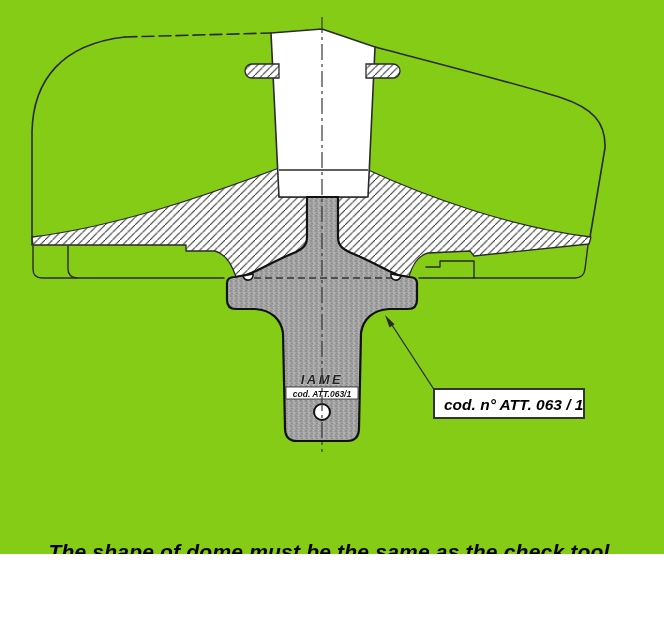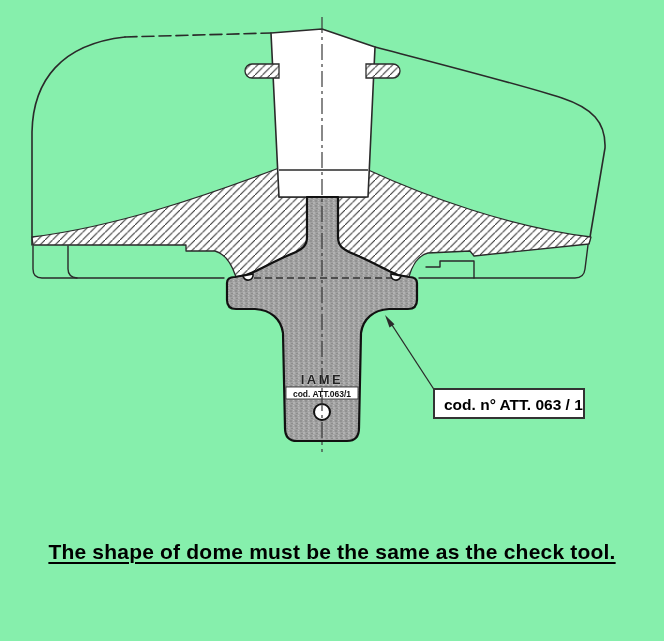--- a/index.html
+++ b/index.html
@@ -1,21 +1,22 @@
 <!DOCTYPE html>
 <html style="--line: #2a2a2a; --tool-outline: #111111; --tool-fill: #a2a2a2; --background: #ffffff;"><head>
 <meta charset="utf-8">
 <style>
   html,body{margin:0;padding:0;background:#fff;}
   .page{
     position:relative;
-    width:664px;height:641px;
-    background:#86efac;
+    width:664px;height:554px;
+    background:#84cc16;
     font-family:"Liberation Sans",sans-serif;
     overflow:hidden;
+    font-style:italic;
   }
   .drawing{position:absolute;left:0;top:0;}
   .caption{
     position:absolute;left:0;top:540px;width:664px;
     text-align:center;
   }
   .caption span{
     font-family:"Liberation Sans",sans-serif;
     font-weight:bold;
     font-size:21px;

